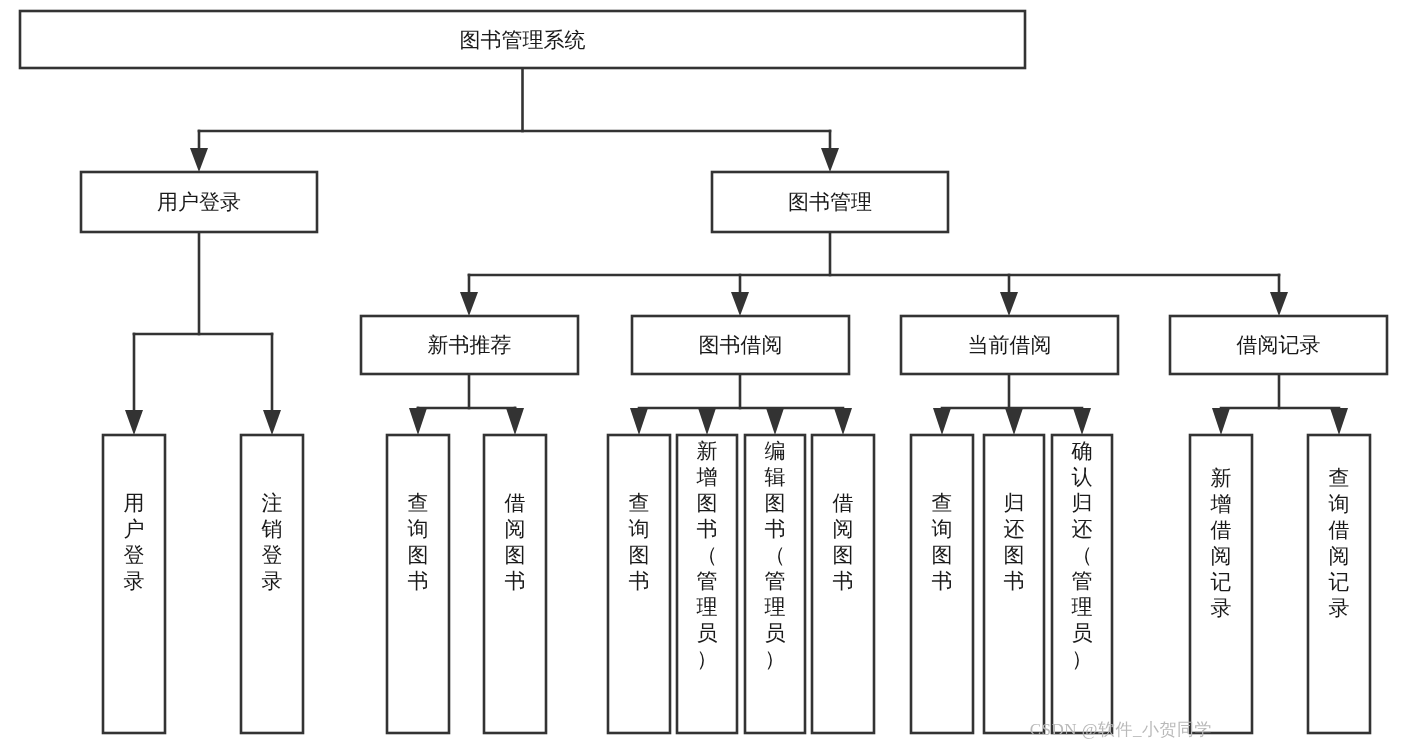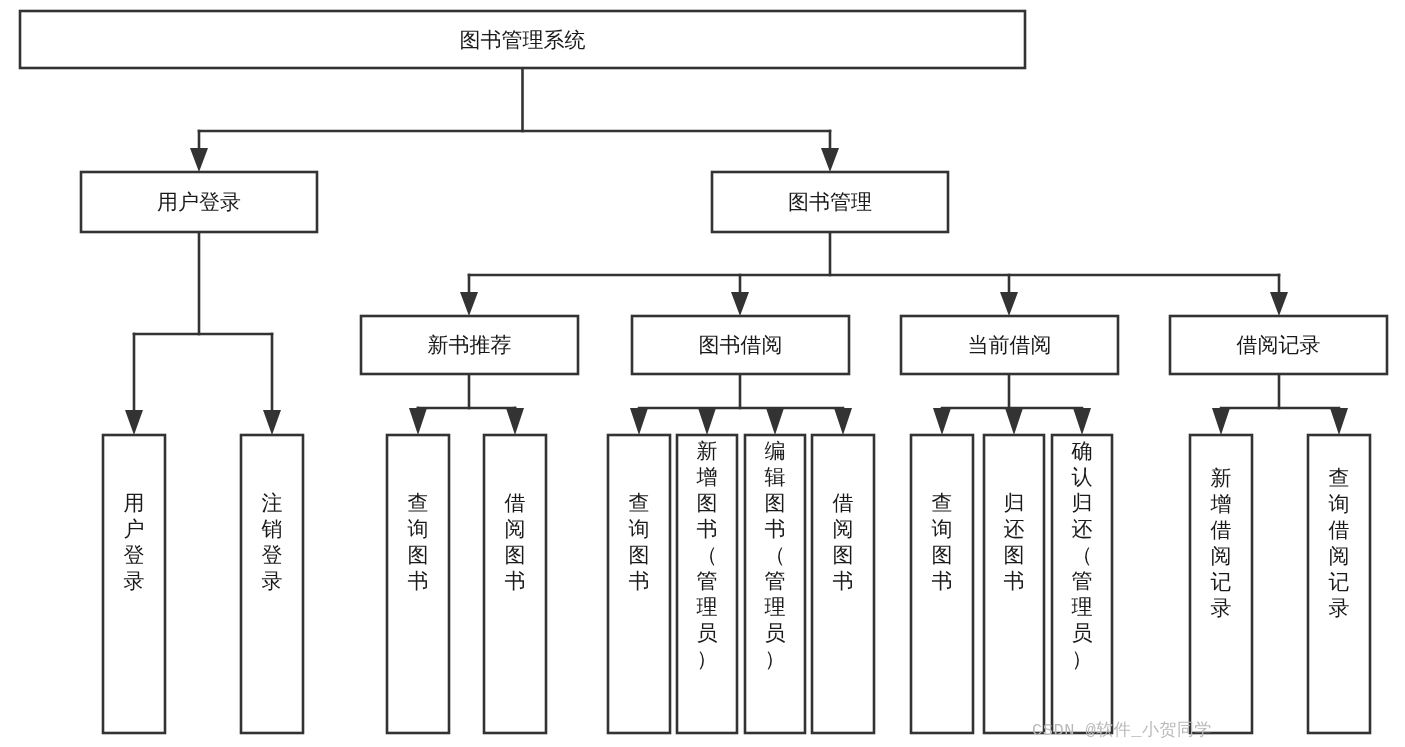--- a/index.html
+++ b/index.html
@@ -51,21 +51,21 @@
   .node-label-v {
     font-family: "Liberation Sans", "DejaVu Sans", sans-serif;
     font-size: 21px;
     fill: #1a1a1a;
     text-anchor: middle;
   }
   .watermark {
     position: absolute;
     right: 8px;
     bottom: 6px;
-    font-family: Liberation Mono, monospace;
+    font-family: Liberation Serif, serif;
     font-size: 17px;
     color: #b9b9b9;
     white-space: nowrap;
     letter-spacing: 0.5px;
     pointer-events: none;
   }
 </style>
 </head>
 <body>
 

